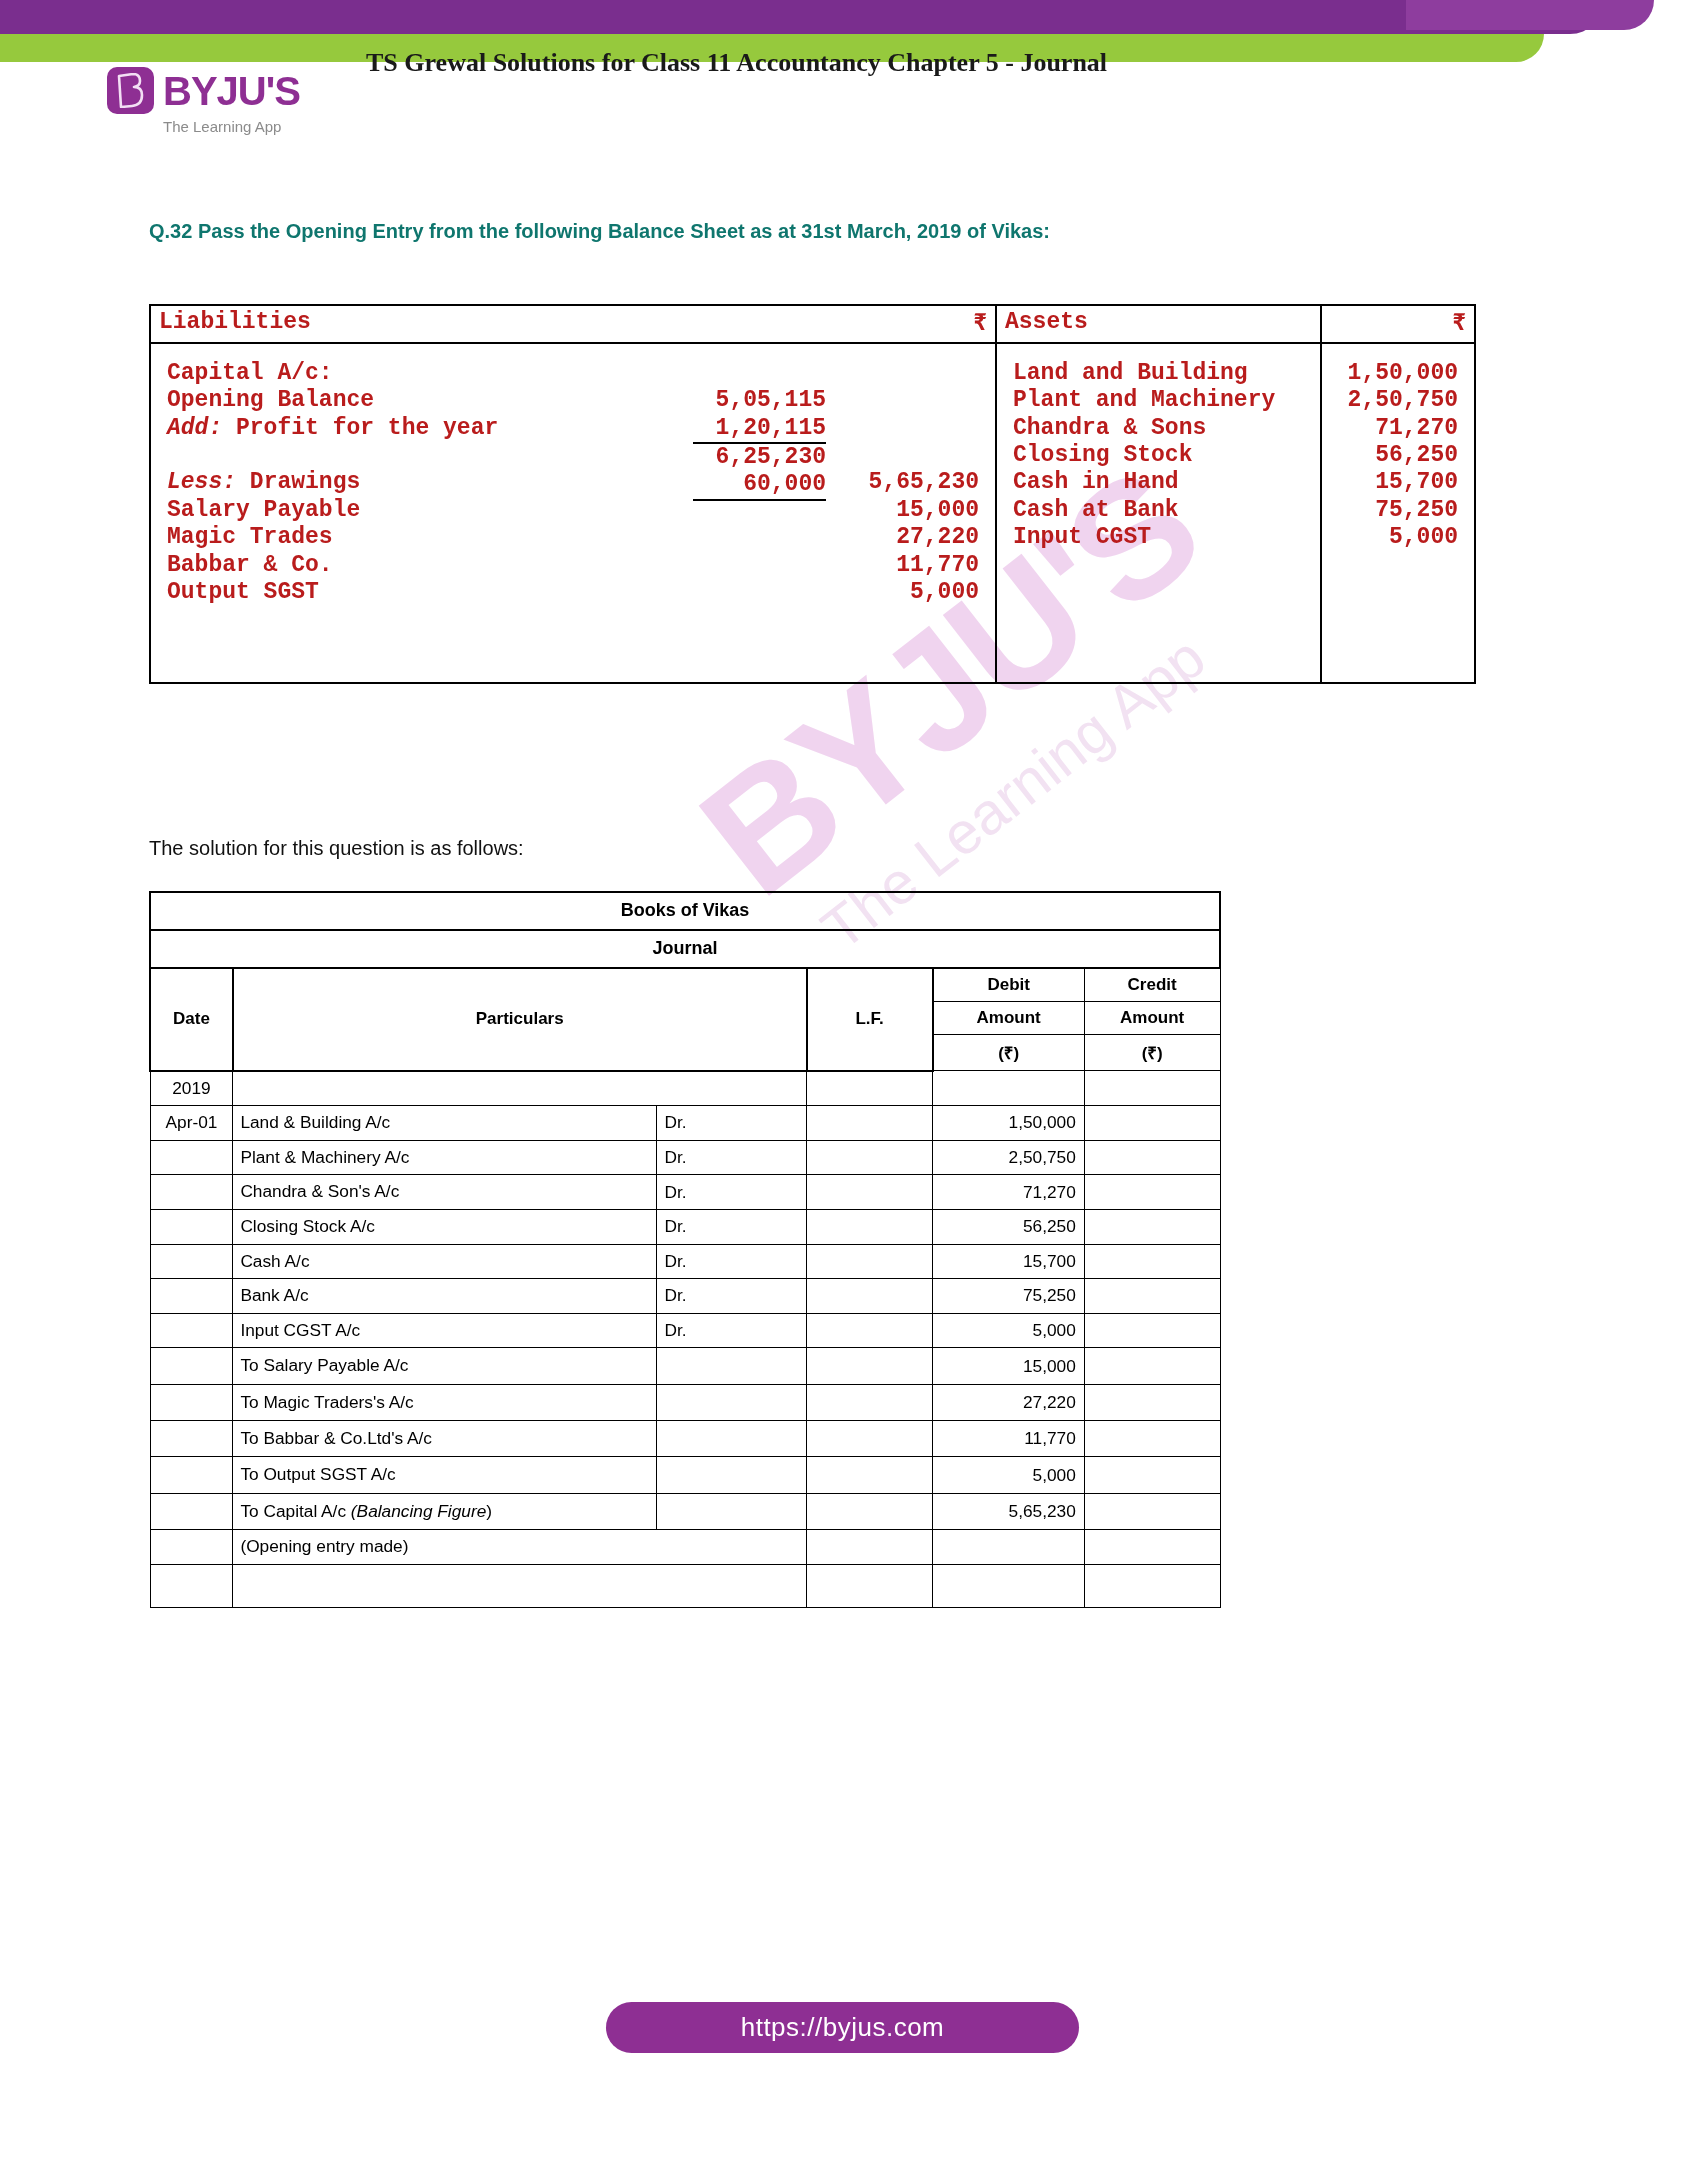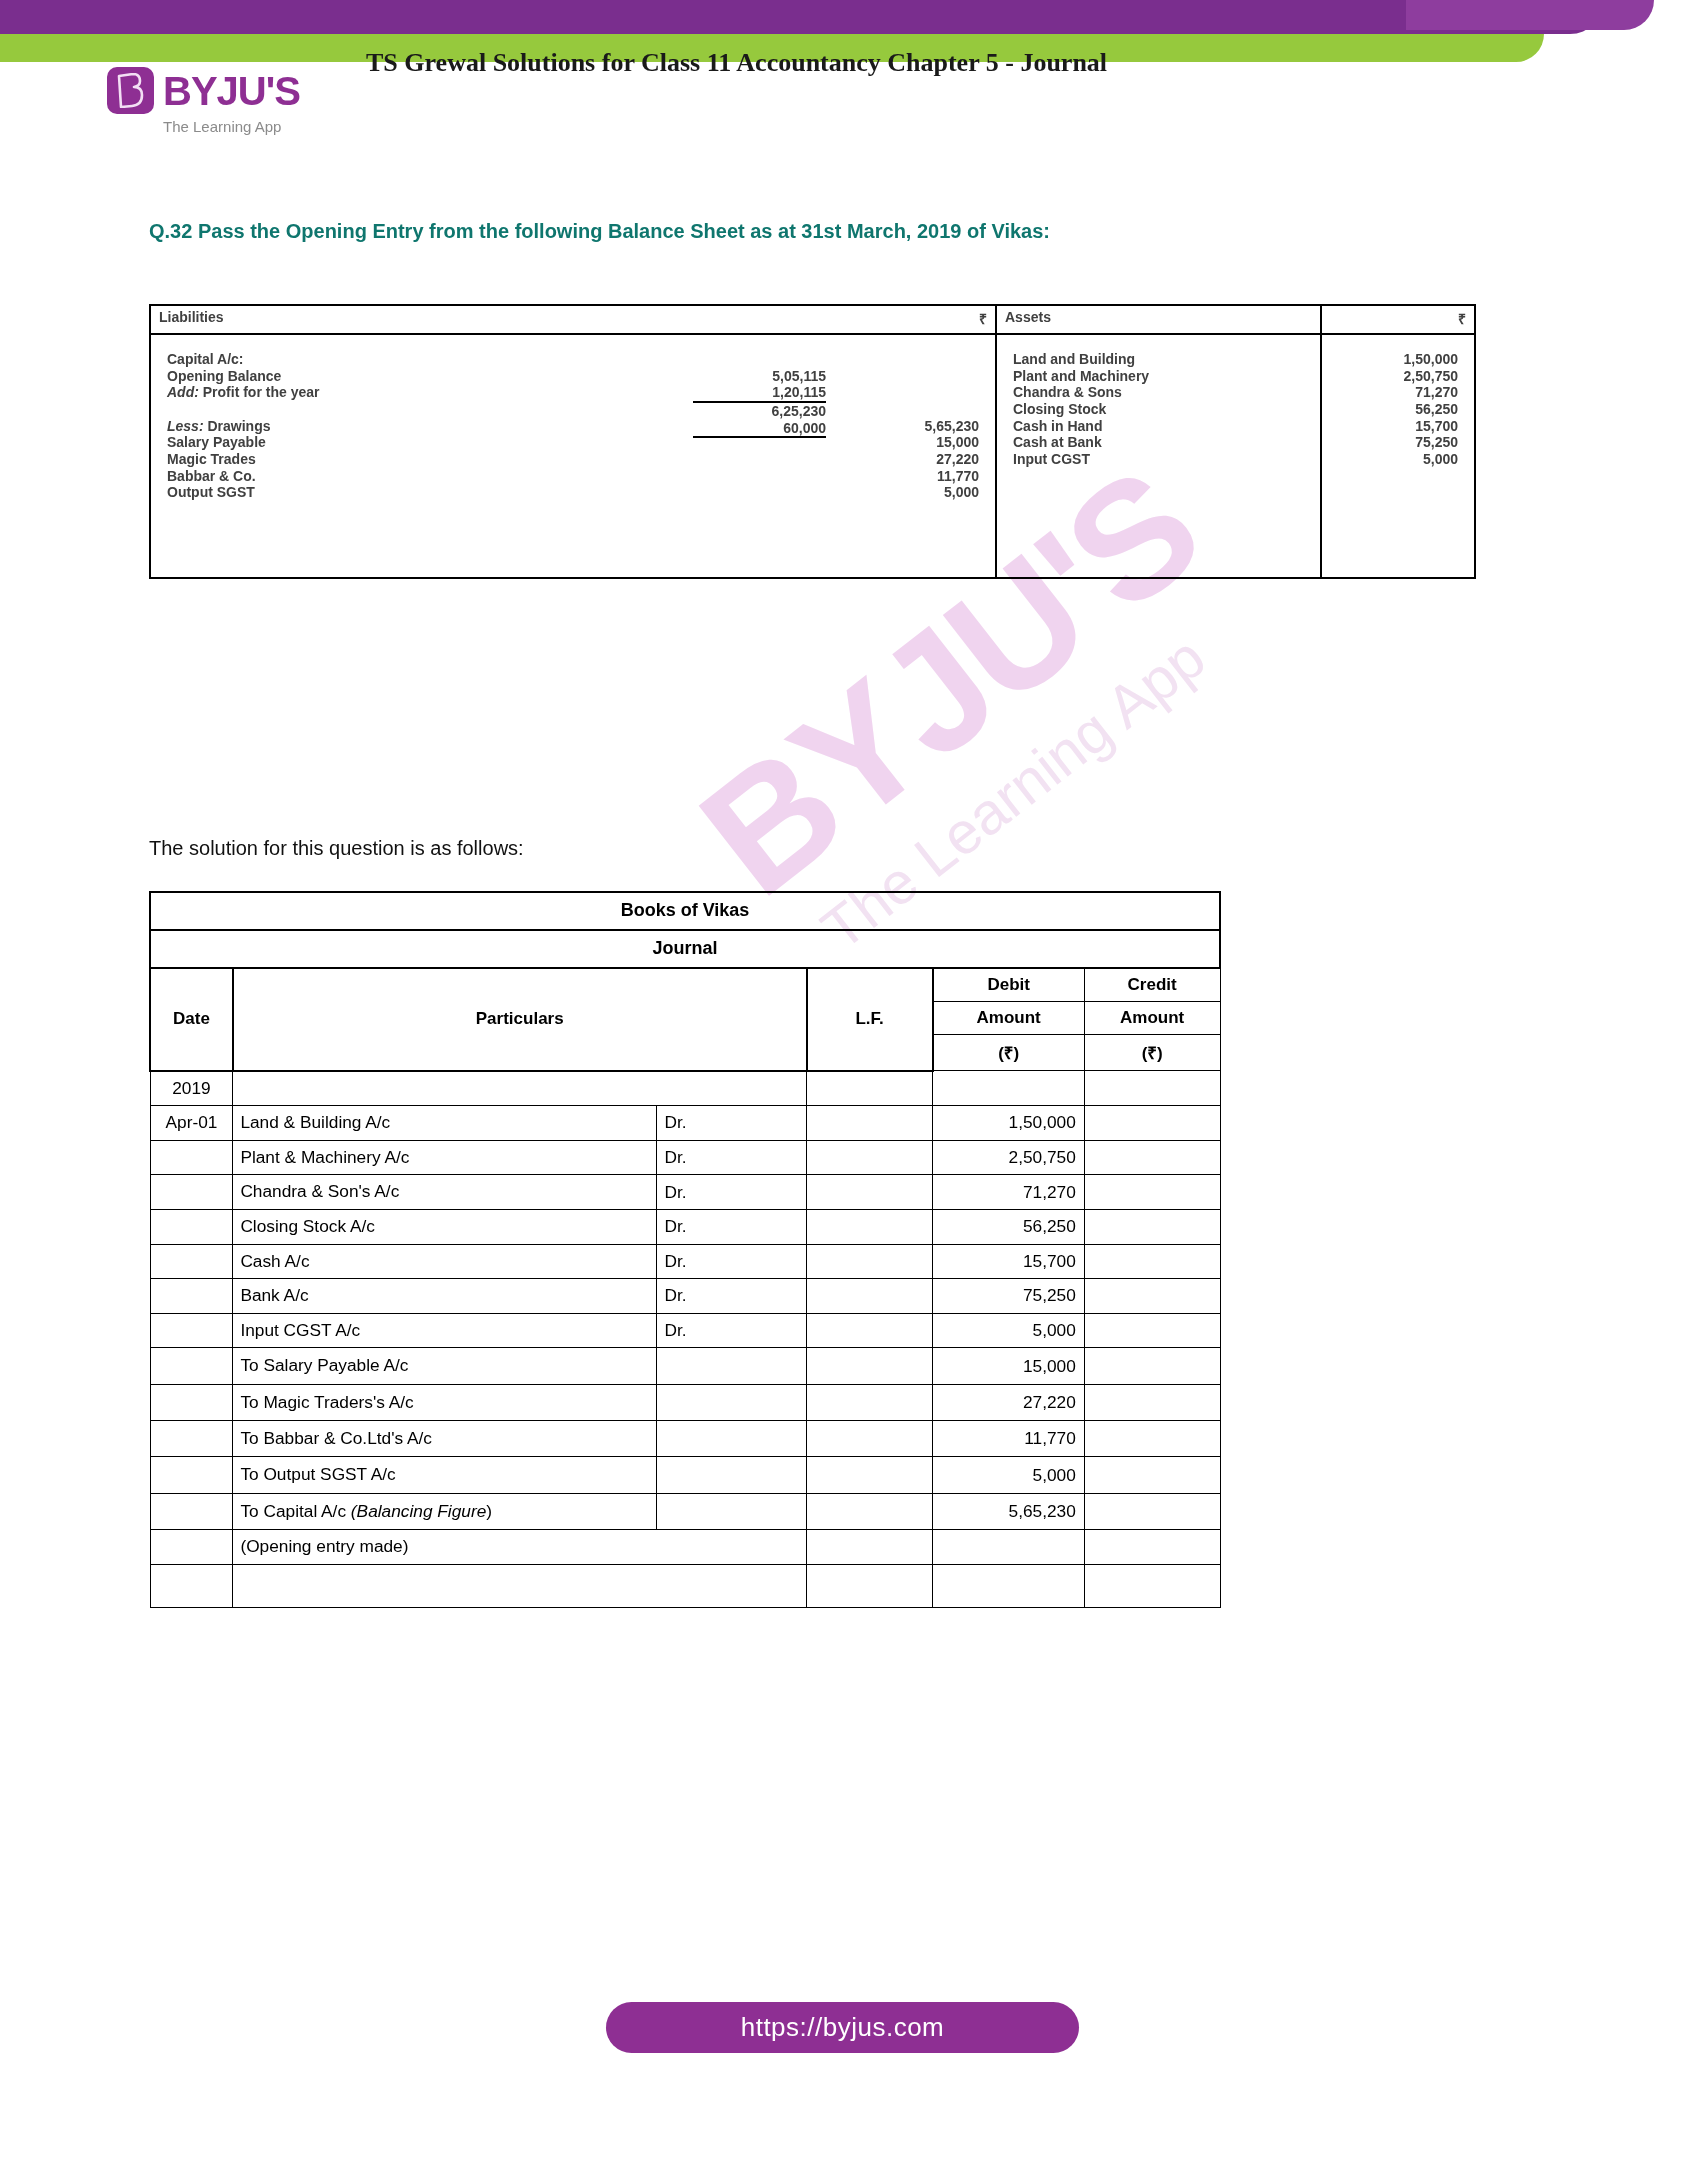--- a/index.html
+++ b/index.html
@@ -73,22 +73,22 @@
   #question{
     position:absolute;left:149px;top:220px;width:1386px;
     font-size:20px;font-weight:bold;color:#0f766e;z-index:3;
     font-family:"Liberation Sans", sans-serif;
   }
 
   
   #bs-wrap{position:absolute;left:149px;top:304px;width:1238px;z-index:3;}
   table.bs{
     border-collapse:collapse;width:1238px;
-    font-size:14px;font-weight:bold;color:#404040;
-    font-family:Liberation Sans, sans-serif;
+    font-size:23px;font-weight:bold;color:#b91c1c;
+    font-family:Liberation Mono, monospace;
     table-layout:fixed;
   }
   table.bs td{vertical-align:top;padding:16px;}
   .bs-outer{border:2.5px solid #000;}
   .bs .c-liab{width:510px;}
   .bs .c-lnum{width:149px;}
   .bs .c-ltot{width:137px;}
   .bs .c-asst{width:307px;}
   .bs .c-anum{width:136px;}
 

